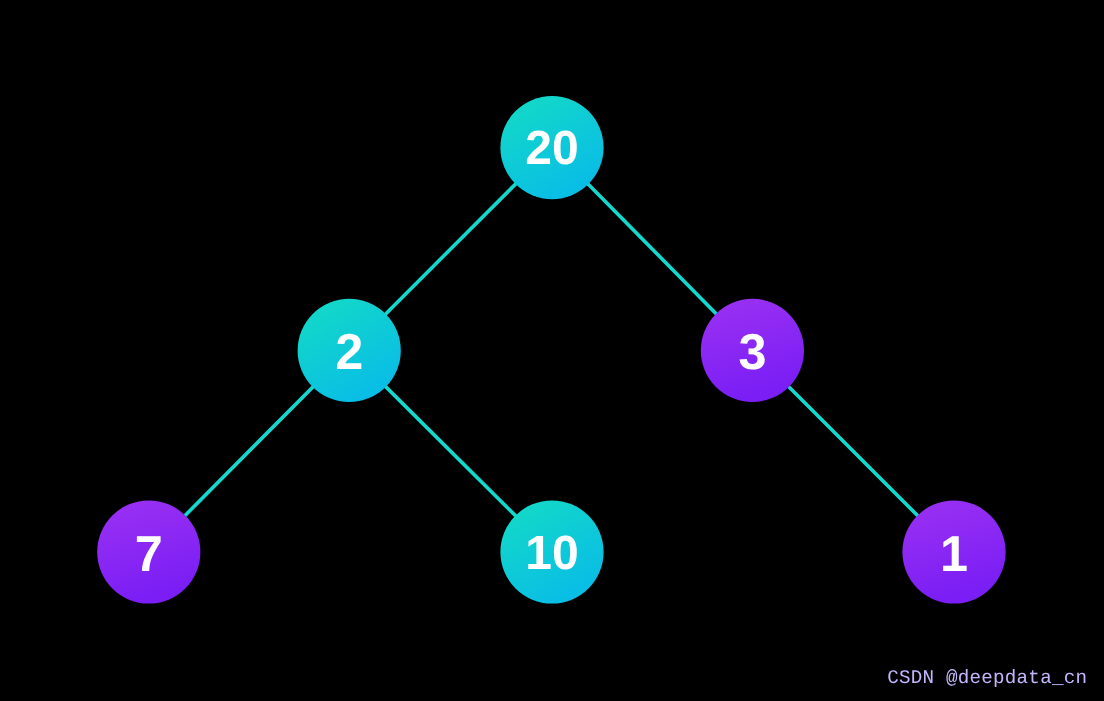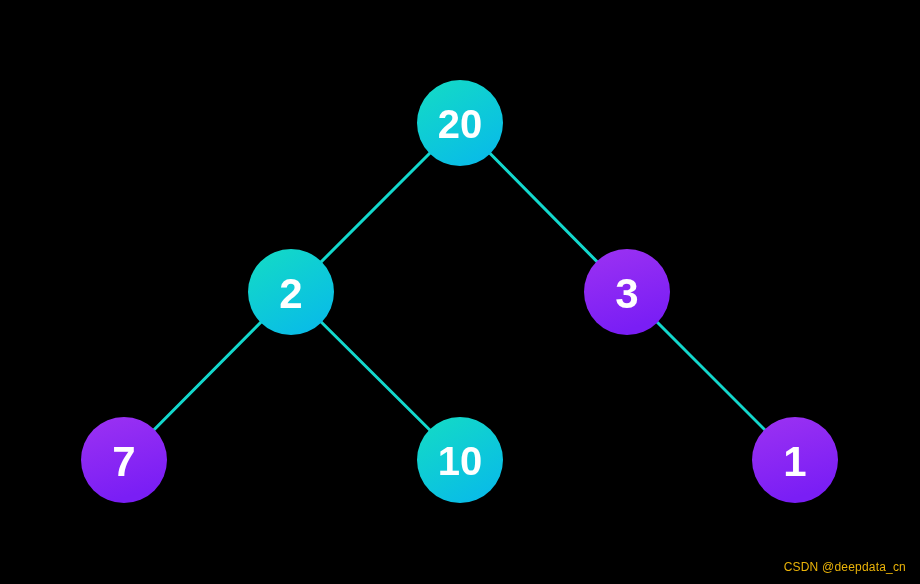--- a/index.html
+++ b/index.html
@@ -19,23 +19,23 @@
     top: 0;
     left: 0;
     width: 920px;
     height: 584px;
     background: #000000;
   }
   .watermark {
     position: absolute;
     right: 14px;
     bottom: 10px;
-    color: #eab308;
-    font-family: Liberation Sans, sans-serif;
-    font-size: 12px;
+    color: #c4b5fd;
+    font-family: Liberation Mono, monospace;
+    font-size: 16px;
     letter-spacing: 0.2px;
     white-space: nowrap;
     user-select: none;
   }
   svg { display: block; }
   .node-label {
     font-family: "Liberation Sans", sans-serif;
     font-weight: bold;
     fill: #ffffff;
     text-anchor: middle;

